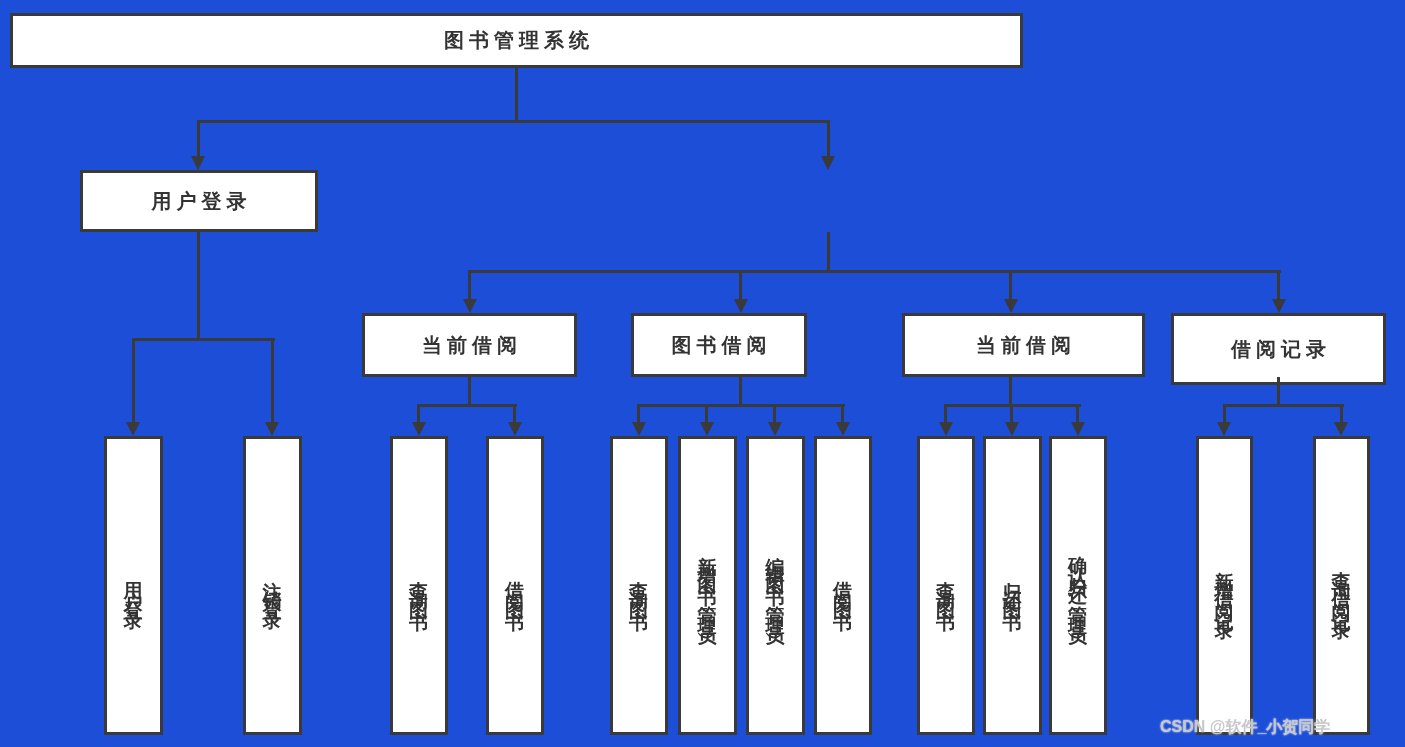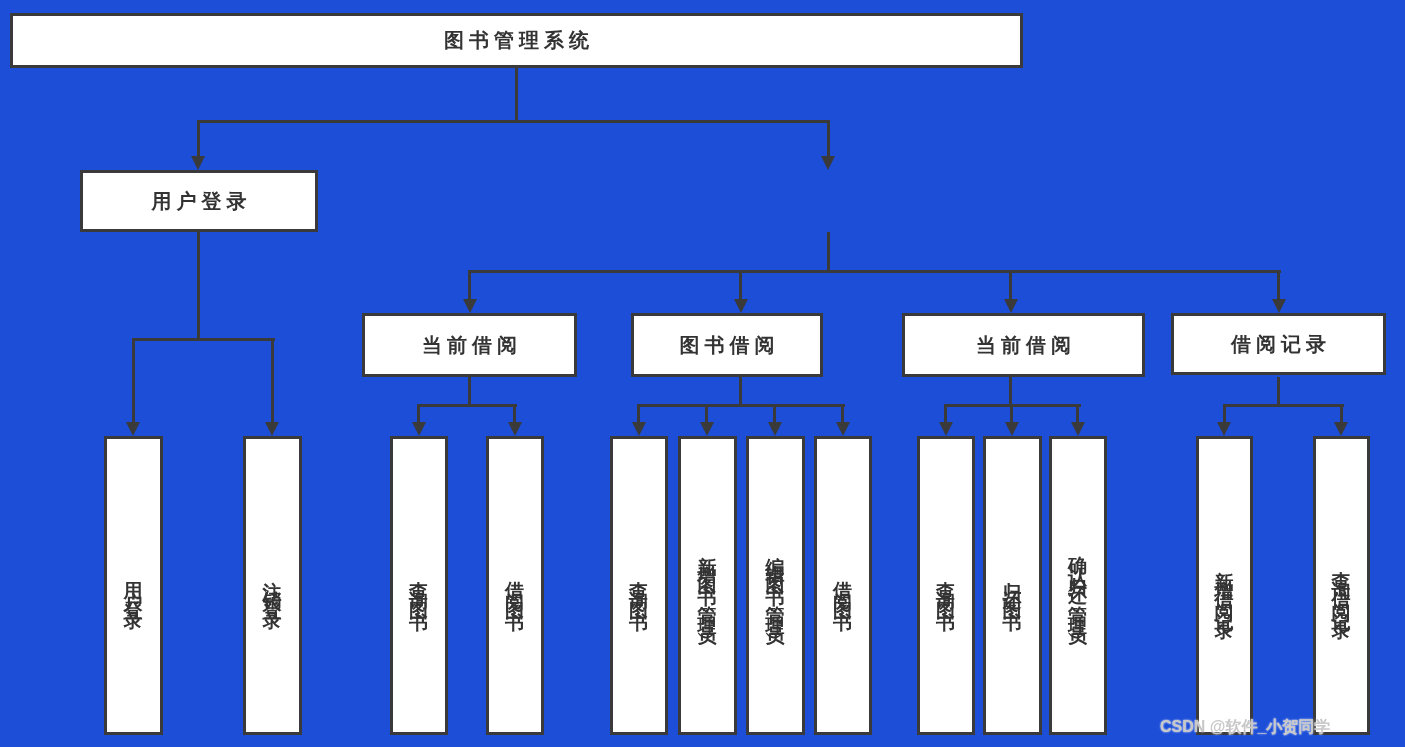--- a/index.html
+++ b/index.html
@@ -78,23 +78,23 @@
   <div class="vl" style="left:468px;top:270px;height:30px"></div>
   <div class="ah" style="left:463px;top:299px"></div>
   <div class="vl" style="left:739px;top:270px;height:30px"></div>
   <div class="ah" style="left:734px;top:299px"></div>
   <div class="vl" style="left:1009px;top:270px;height:30px"></div>
   <div class="ah" style="left:1004px;top:299px"></div>
   <div class="vl" style="left:1277px;top:270px;height:30px"></div>
   <div class="ah" style="left:1272px;top:299px"></div>
 
   <div class="node h-node" style="left:362px;top:313px;width:215px;height:64px">当前借阅</div>
-  <div class="node h-node" style="left:631px;top:313px;width:192px;height:64px">图书借阅</div>
+  <div class="node h-node" style="left:631px;top:313px;width:176px;height:64px">图书借阅</div>
   <div class="node h-node" style="left:902px;top:313px;width:243px;height:64px">当前借阅</div>
-  <div class="node h-node" style="left:1171px;top:313px;width:215px;height:62px">借阅记录</div>
+  <div class="node h-node" style="left:1171px;top:313px;width:215px;height:72px">借阅记录</div>
 
   <div class="vl" style="left:468px;top:377px;height:27px"></div>
   <div class="hl" style="left:417px;top:404px;width:100px"></div>
   <div class="vl" style="left:417px;top:404px;height:19px"></div>
   <div class="ah" style="left:412px;top:422px"></div>
   <div class="vl" style="left:513px;top:404px;height:19px"></div>
   <div class="ah" style="left:508px;top:422px"></div>
 
   <div class="vl" style="left:739px;top:377px;height:27px"></div>
   <div class="hl" style="left:637px;top:404px;width:208px"></div>

